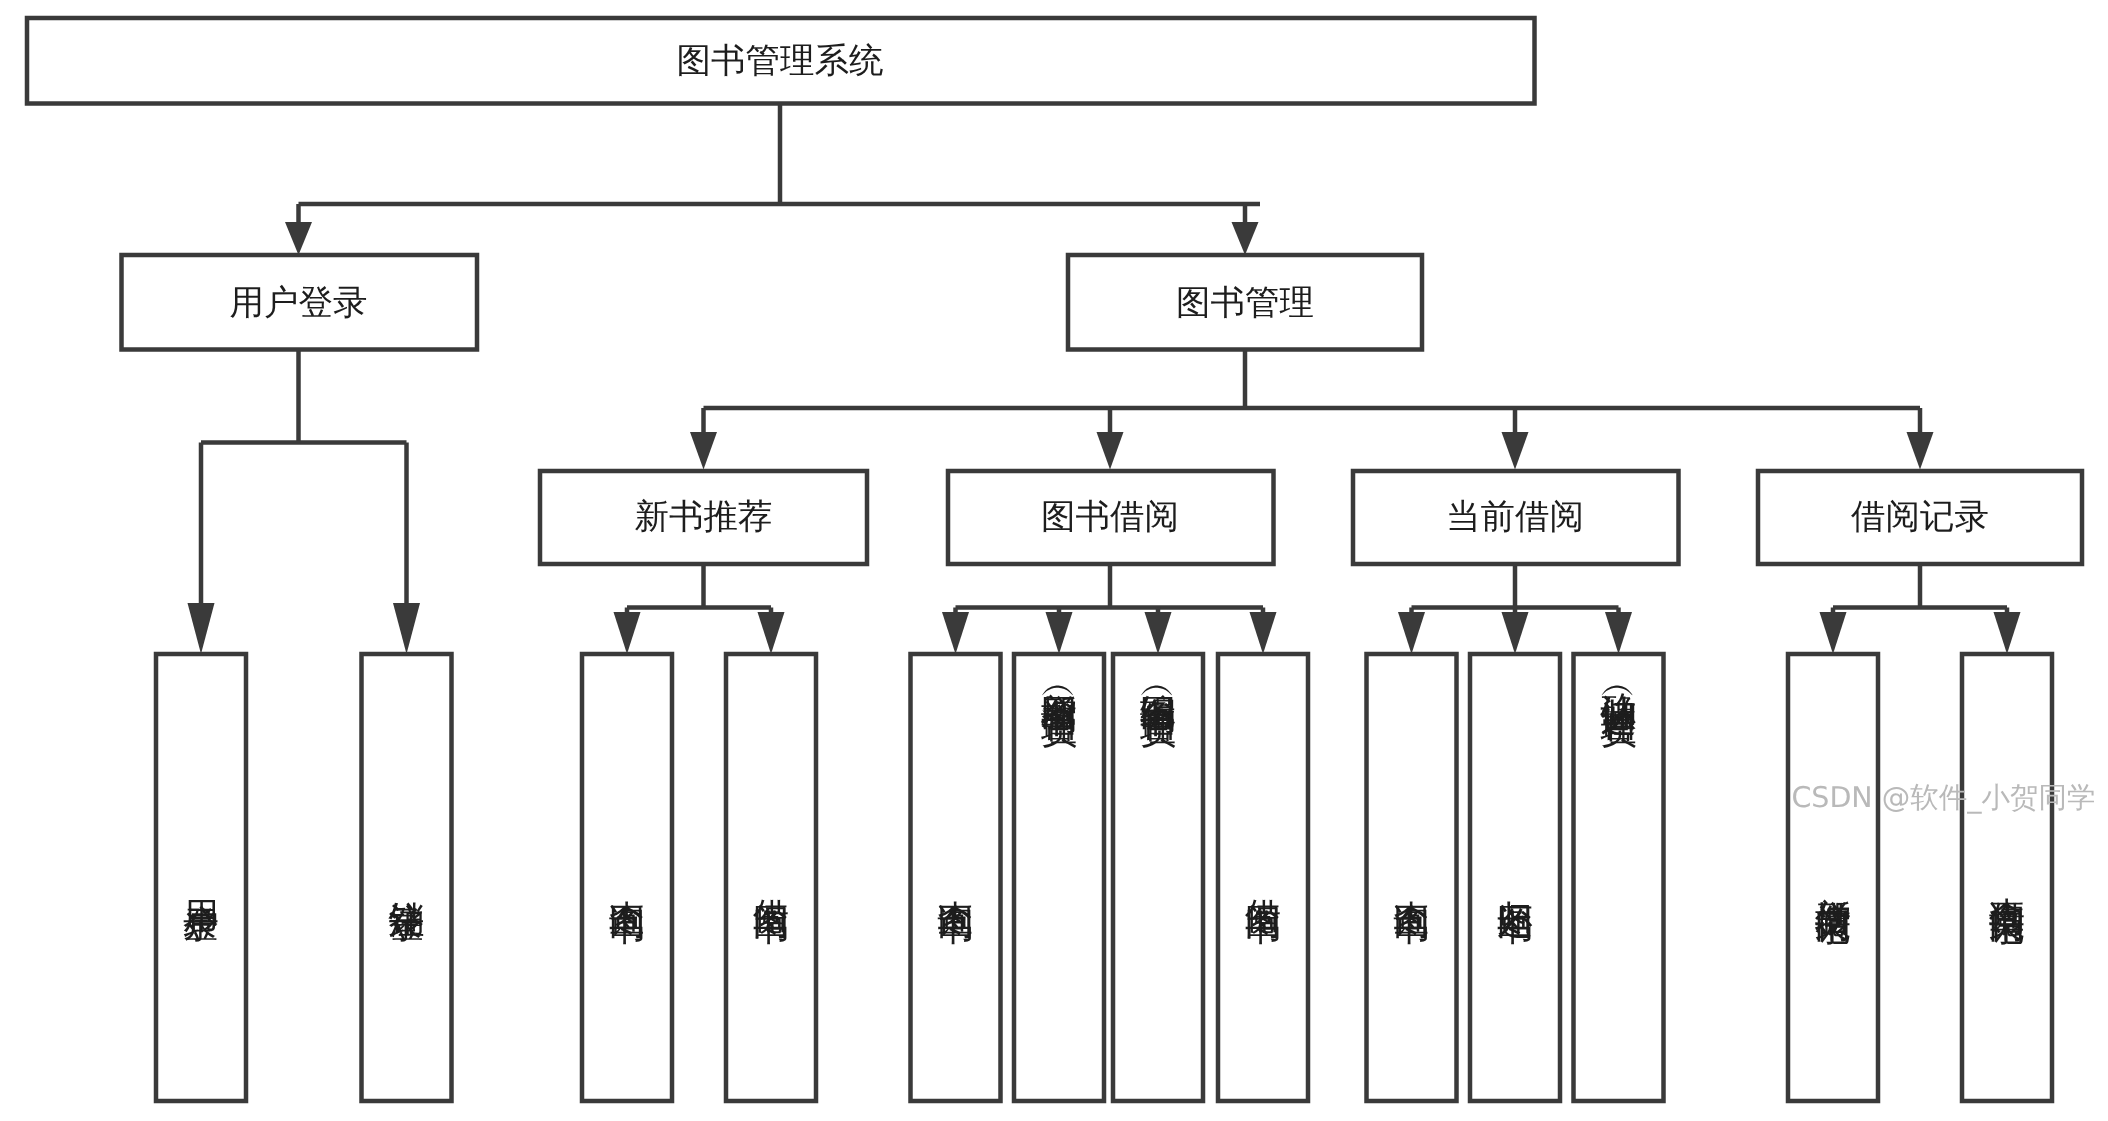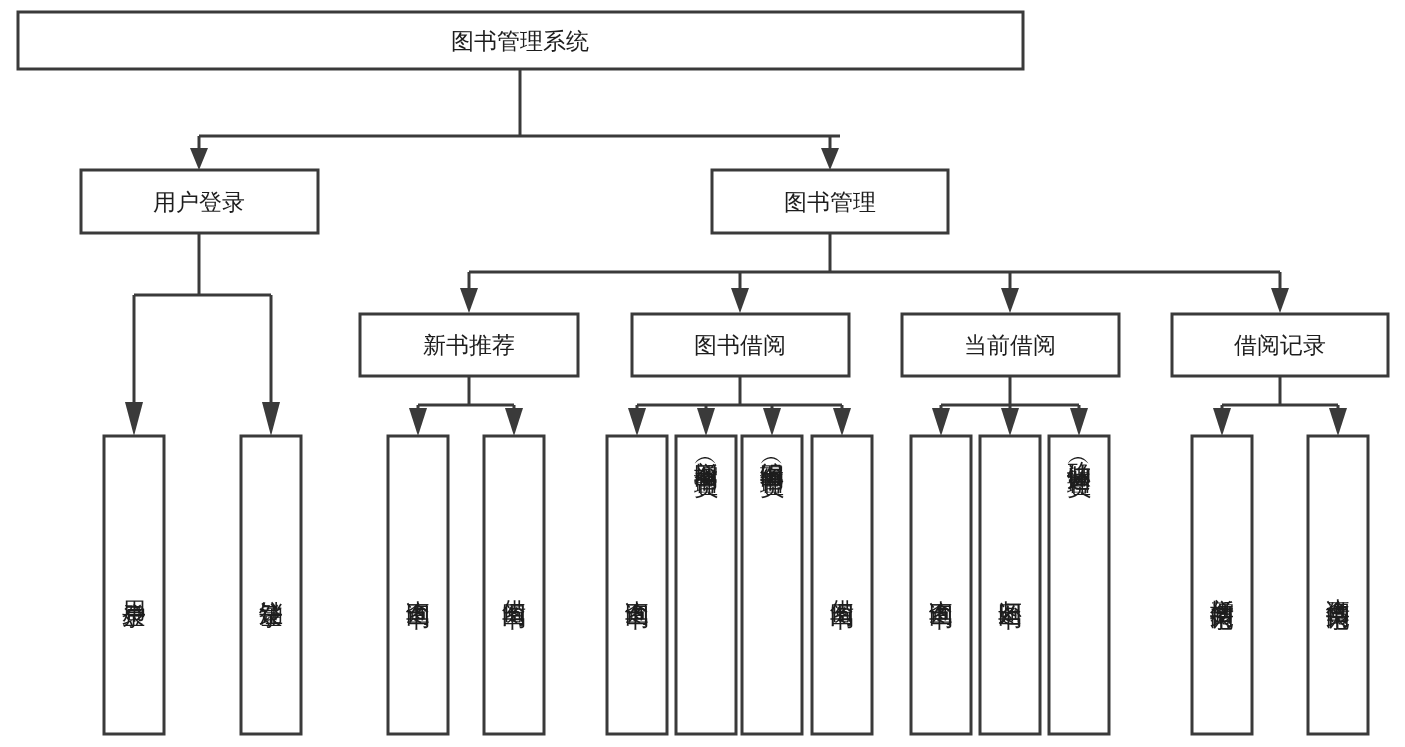--- a/index.html
+++ b/index.html
@@ -198,13 +198,14 @@
   <div class="vlabel top-aligned" style="left:742px; top:442px; width:60px; height:292px;">编辑图书（管理员）</div>
   <div class="vlabel" style="left:812px; top:436px; width:60px; height:298px;">借阅图书</div>
 
   <div class="vlabel" style="left:911px; top:436px; width:60px; height:298px;">查询图书</div>
   <div class="vlabel" style="left:980px; top:436px; width:60px; height:298px;">归还图书</div>
   <div class="vlabel top-aligned" style="left:1049px; top:442px; width:60px; height:292px;">确认归还（管理员）</div>
 
   <div class="vlabel" style="left:1192px; top:436px; width:60px; height:298px;">新增借阅记录</div>
   <div class="vlabel" style="left:1308px; top:436px; width:60px; height:298px;">查询借阅记录</div>
 
+  <div class="watermark">CSDN @软件_小贺同学</div>
 </div>
 
 </body></html>

